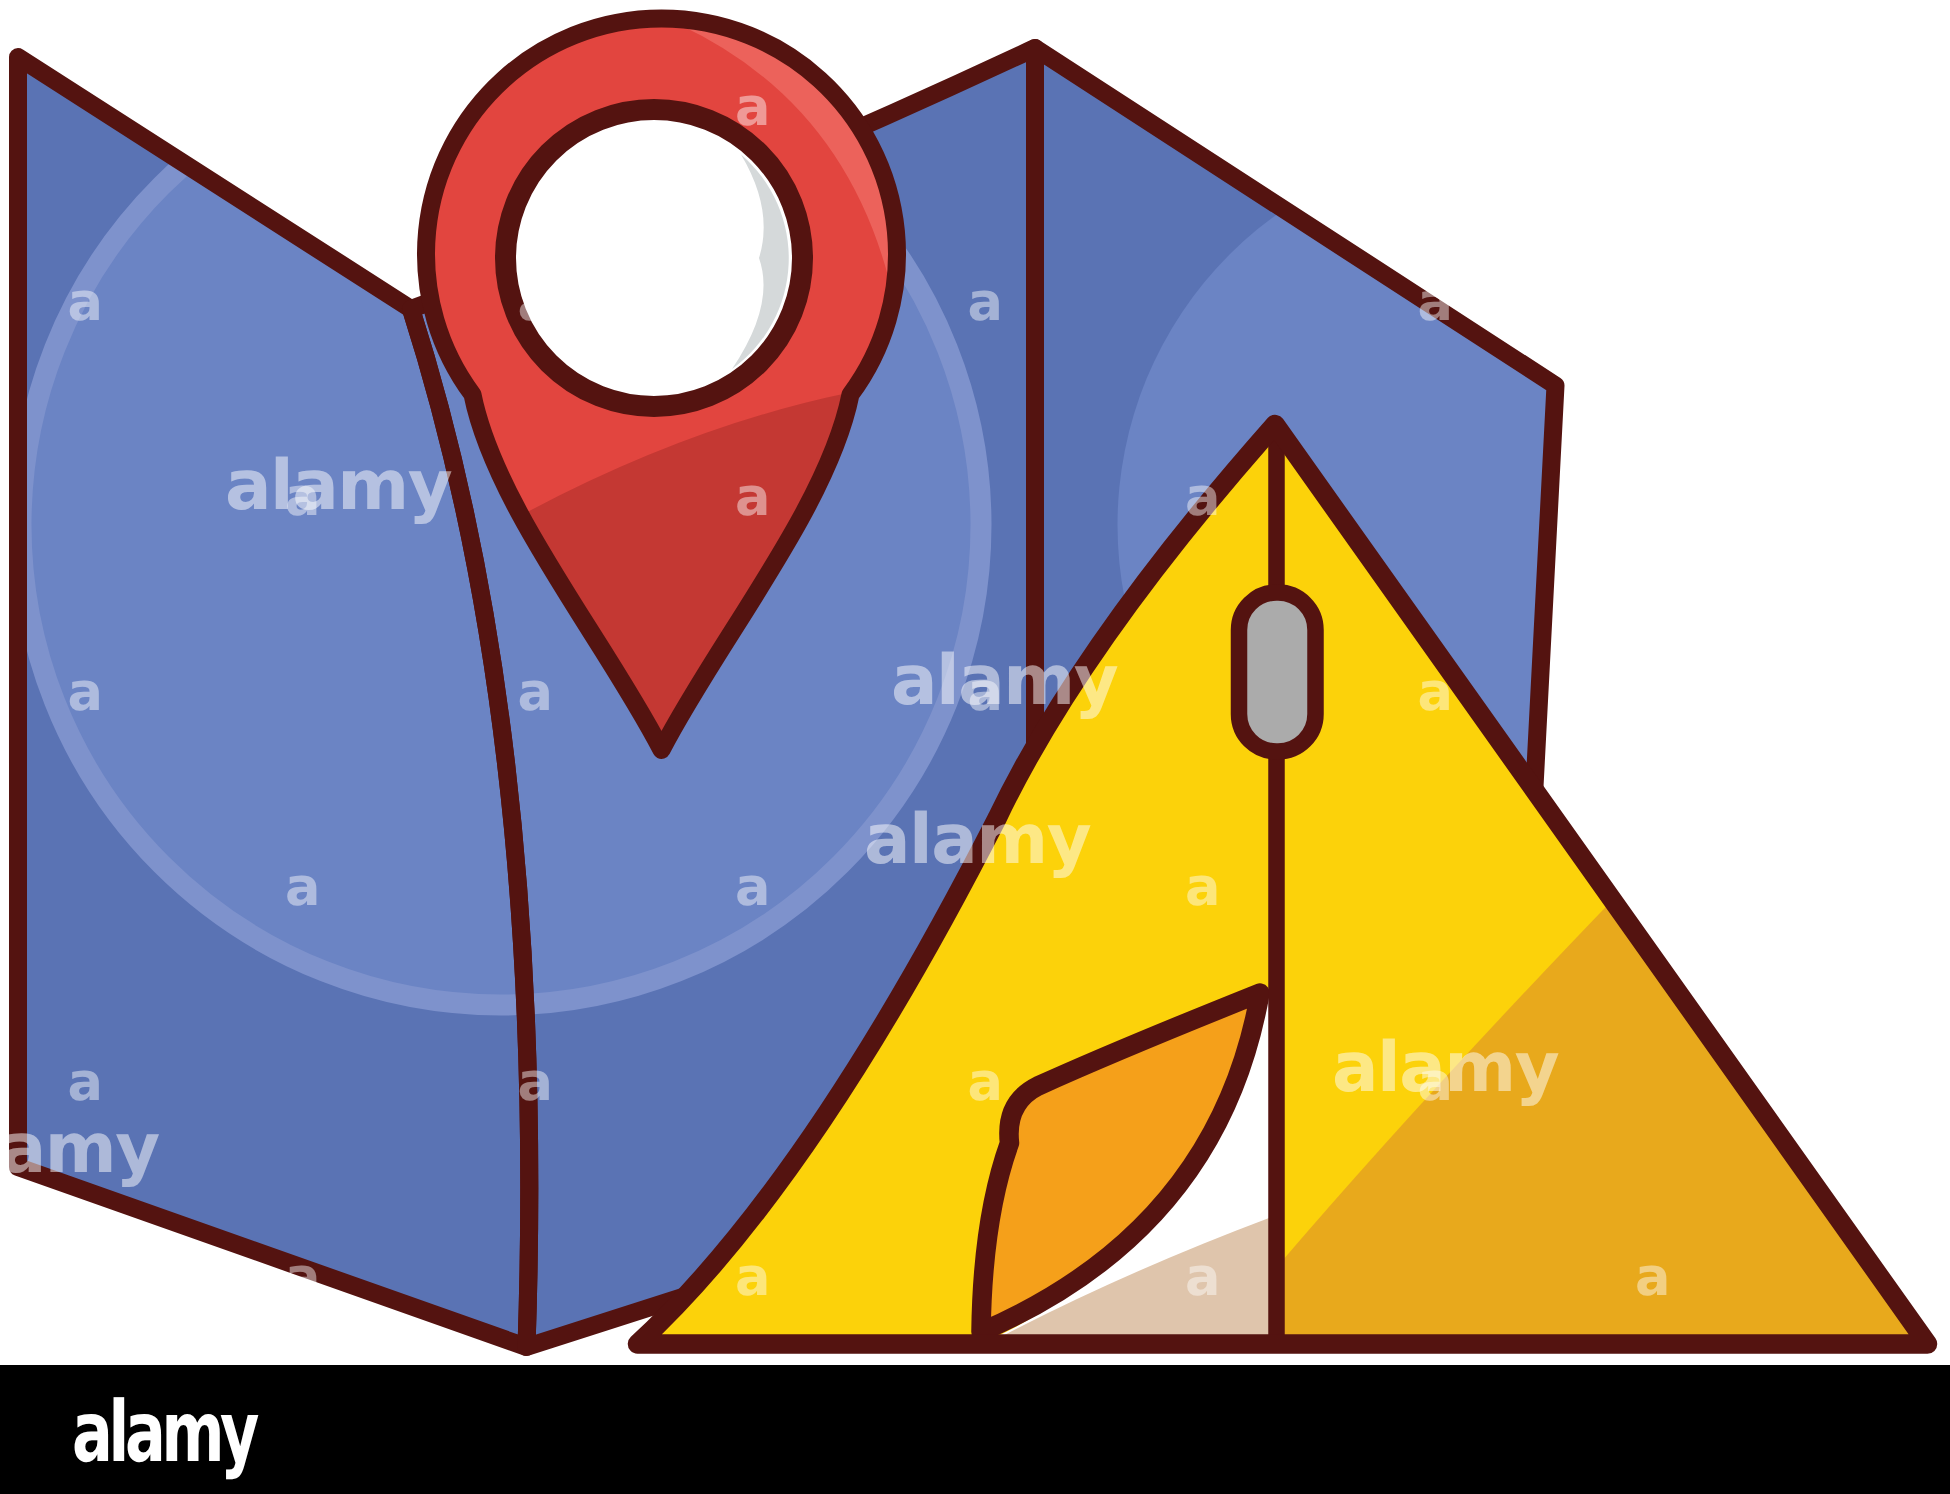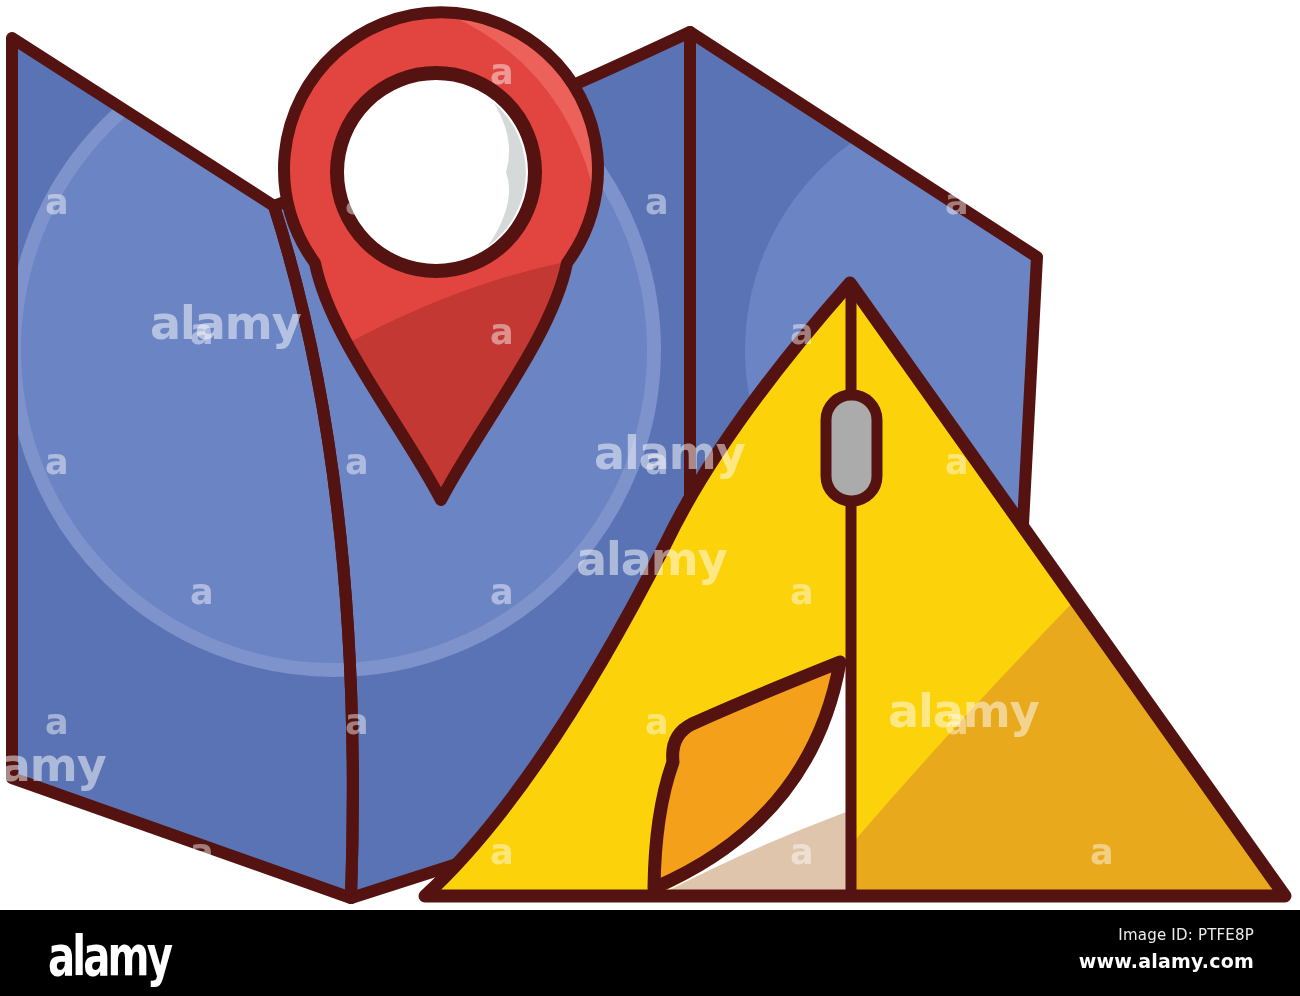--- a/index.html
+++ b/index.html
@@ -151,19 +151,15 @@
       <span class="wm-a" style="left: 945px; top: 705px;">a</span>
       <span class="wm-a" style="left: 1245px; top: 705px;">a</span>
       <span class="wm-a" style="left: 190px; top: 835px;">a</span>
       <span class="wm-a" style="left: 490px; top: 835px;">a</span>
       <span class="wm-a" style="left: 790px; top: 835px;">a</span>
       <span class="wm-a" style="left: 1090px; top: 835px;">a</span>
     </div>
 
   <div class="footer-bar">
     <div class="footer-logo">alamy</div>
-    <div class="footer-meta">
-      <div class="footer-image-id">Image ID: PTFE8P</div>
-      <div class="footer-url">www.alamy.com</div>
-    </div>
   </div>
 
 </div>
 
 </body></html>

